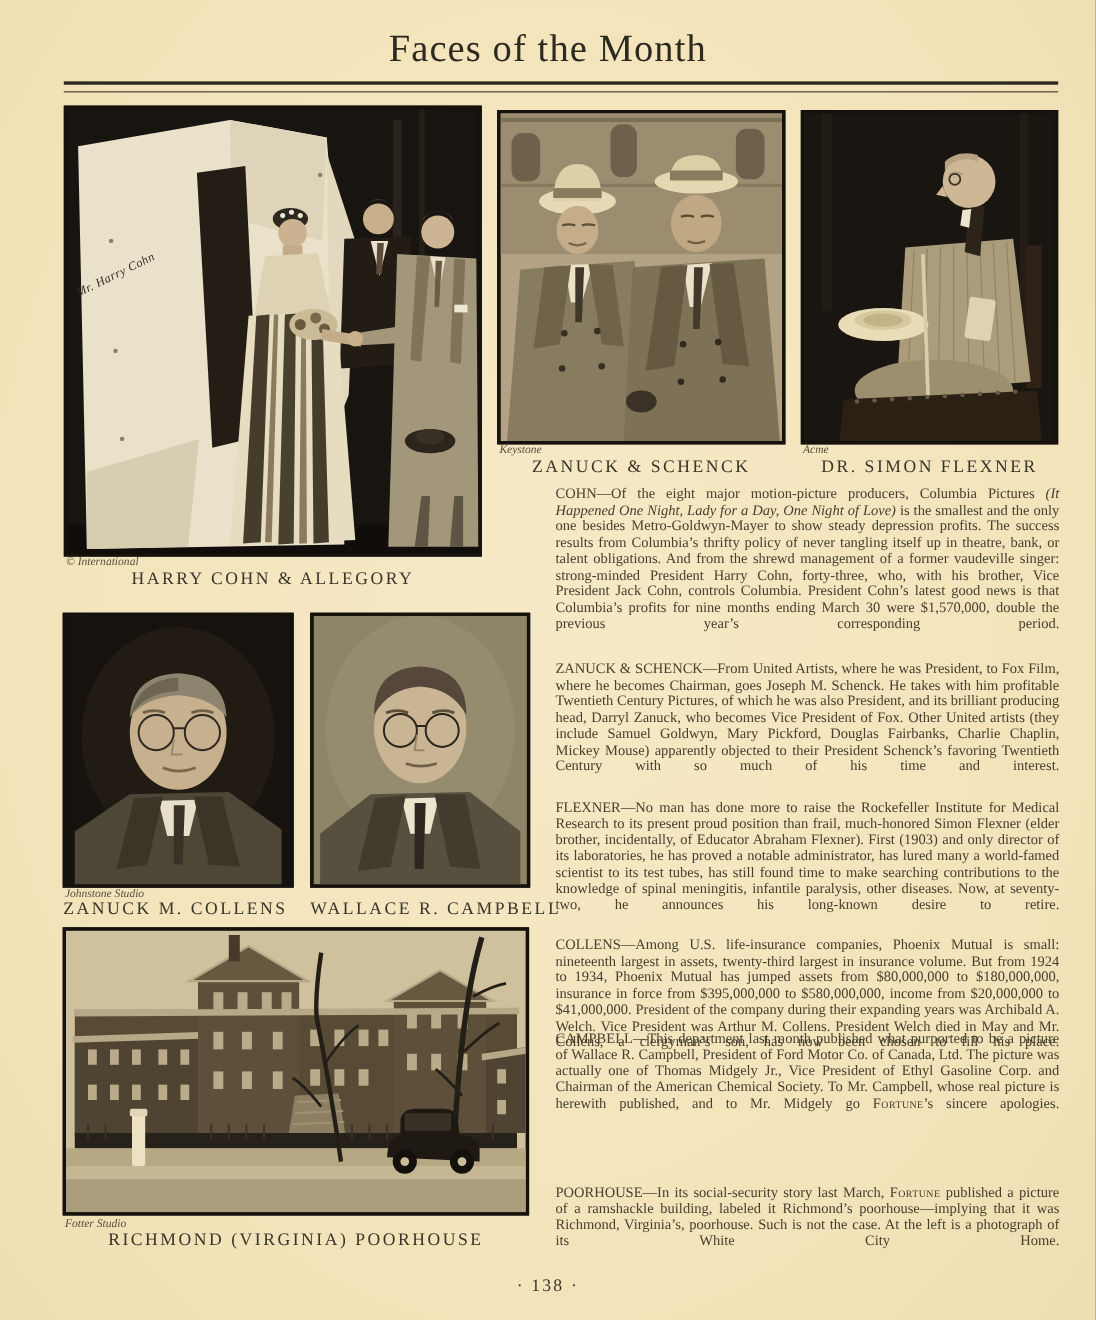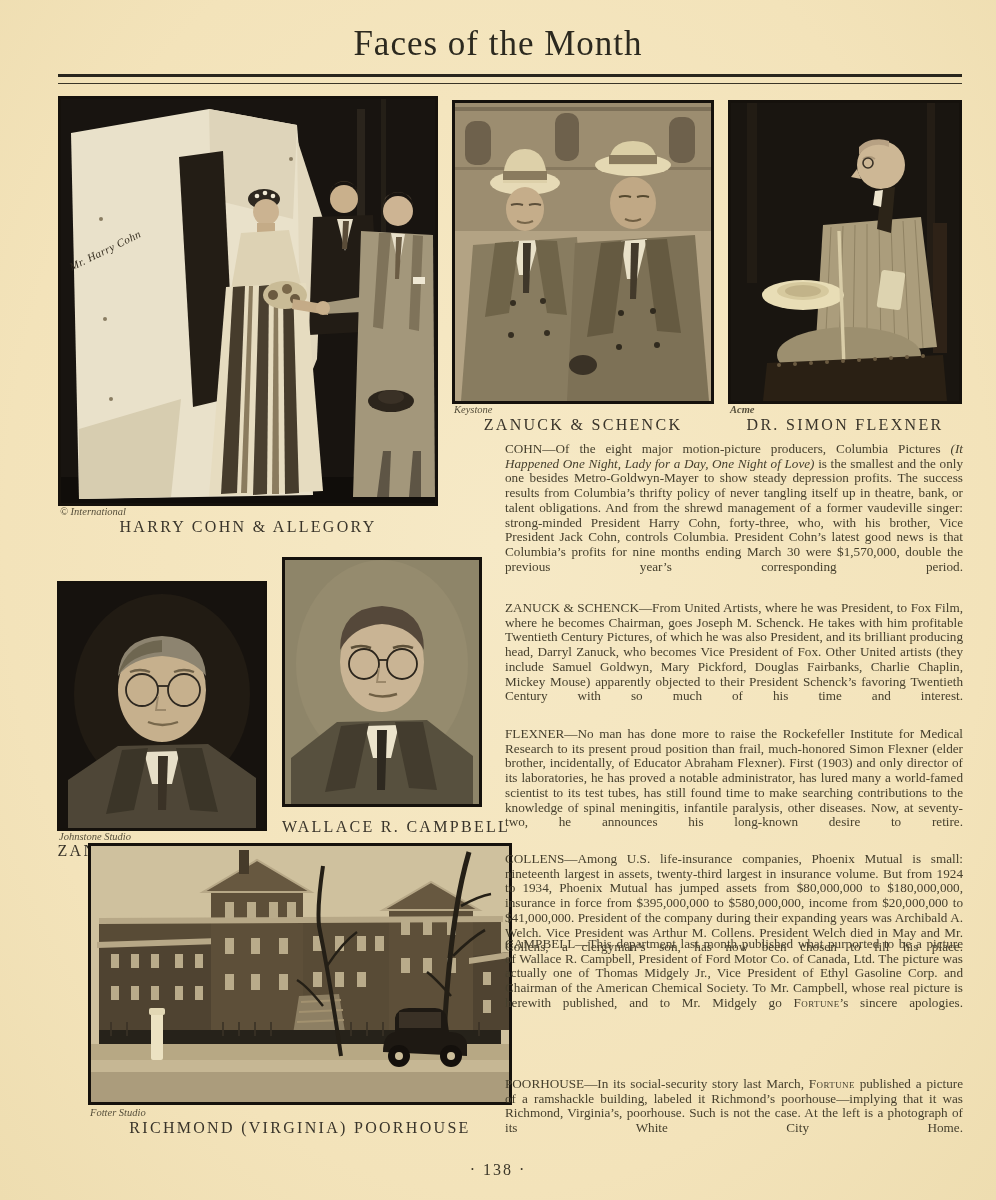--- a/index.html
+++ b/index.html
@@ -204,25 +204,25 @@
           <circle cx="80" cy="260" r="2"></circle>
         <circle cx="96" cy="259" r="2"></circle>
           <circle cx="112" cy="258" r="2"></circle>
           <circle cx="128" cy="257" r="2"></circle>
         <circle cx="144" cy="256" r="2"></circle>
           <circle cx="160" cy="255" r="2"></circle>
           <circle cx="176" cy="254" r="2"></circle>
         <circle cx="192" cy="253" r="2"></circle>
       </g>
     </svg>
-    <div class="credit" style="top:304px;font-weight:bold;">Acme</div>
+    <div class="credit" style="top:304px;">Acme</div>
     <div class="caption" style="top:316px;">DR. SIMON FLEXNER</div>
   </div>
 
-  <div class="figure" style="left:57px; top:581px; width:205px;">
+  <div class="figure" style="left:57px; top:557px; width:205px;">
     <svg class="photo" width="204" height="244" viewBox="0 0 204 244">
       <rect width="204" height="244" fill="#16120e"></rect>
       <ellipse cx="102" cy="110" rx="88" ry="100" fill="#211b13"></ellipse>
       <path d="M8 244 L8 196 L58 162 L148 160 L196 194 L196 244 Z" fill="#4e4637"></path>
       <path d="M84 168 L120 167 L112 200 L92 200 Z" fill="#e7dfc8"></path>
       <path d="M98 172 L108 172 L106 226 L98 226 Z" fill="#3a3226"></path>
       <path d="M62 166 L88 164 L74 226 L46 230 Z" fill="#3b3528"></path>
       <path d="M142 164 L116 164 L130 226 L158 228 Z" fill="#3b3528"></path>
       <ellipse cx="102" cy="106" rx="44" ry="52" fill="#c6b08d"></ellipse>
       <path d="M58 92 Q60 54 102 52 Q144 54 146 92 Q132 74 102 72 Q72 74 58 92 Z" fill="#8d8470"></path>
@@ -252,21 +252,21 @@
       <circle cx="79" cy="104" r="15" fill="none" stroke="#2b251c" stroke-width="1.8"></circle>
       <circle cx="117" cy="104" r="15" fill="none" stroke="#2b251c" stroke-width="1.8"></circle>
       <line x1="94" y1="100" x2="102" y2="100" stroke="#2b251c" stroke-width="1.8"></line>
       <path d="M66 88 Q76 84 86 88 M108 88 Q118 84 128 88" stroke="#5c4f38" stroke-width="2.6" fill="none"></path>
       <path d="M84 134 Q97 139 112 134" stroke="#6f5f44" stroke-width="2.4" fill="none"></path>
       <path d="M94 108 L92 122 L101 122" stroke="#9b886a" stroke-width="1.8" fill="none"></path>
     </svg>
     <div class="caption" style="top:261px;">WALLACE R. CAMPBELL</div>
   </div>
 
-  <div class="figure" style="left:57px; top:843px; width:424px;margin-left:31px;">
+  <div class="figure" style="left:57px; top:843px; width:424px;">
     <svg class="photo" width="418" height="256" viewBox="0 0 418 256">
       <rect width="418" height="256" fill="#cfc19e"></rect>
       <rect x="8" y="72" width="402" height="112" fill="#584b36"></rect>
       <rect x="8" y="96" width="118" height="92" fill="#4f4331"></rect>
       <path d="M6 96 L128 92 L128 98 L6 102 Z" fill="#b7a887"></path>
       <rect x="120" y="44" width="92" height="146" fill="#5d4f39"></rect>
       <path d="M112 46 L220 46 L166 14 Z" fill="#675840" stroke="#b7a887" stroke-width="2"></path>
       <rect x="148" y="4" width="10" height="24" fill="#463b2a"></rect>
       <rect x="298" y="62" width="84" height="122" fill="#5d4f39"></rect>
       <path d="M292 64 L388 64 L340 36 Z" fill="#675840" stroke="#b7a887" stroke-width="2"></path>

